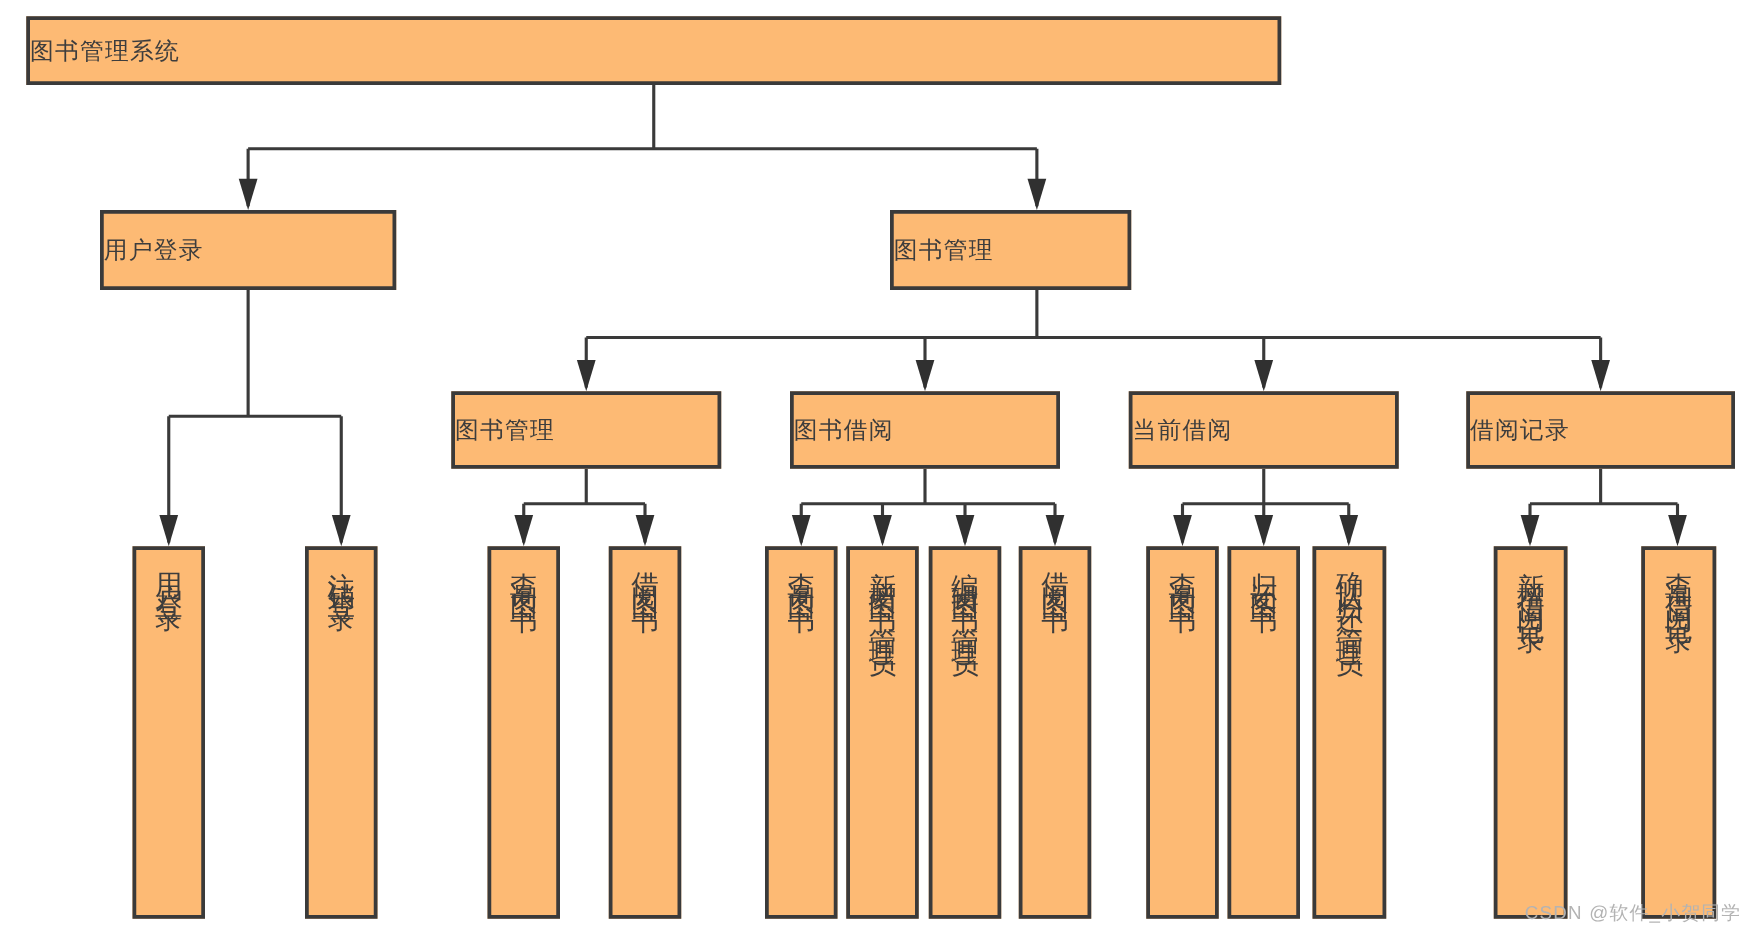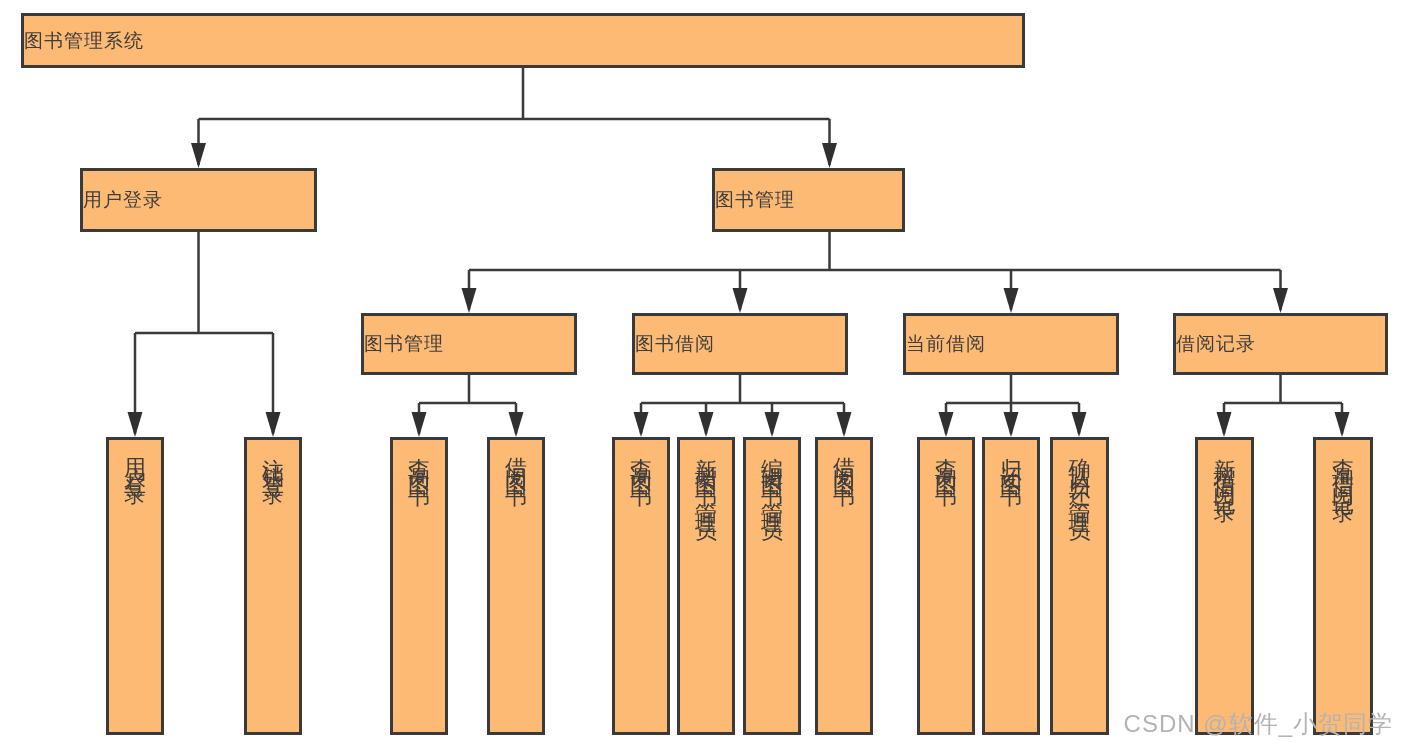--- a/index.html
+++ b/index.html
@@ -23,21 +23,21 @@
   .box.v{
     writing-mode:vertical-lr;
     text-orientation:mixed;
     font-size:22px;
     letter-spacing:9px;
     line-height:1;
   }
   .watermark{
     position:absolute;
     right:12px;bottom:7px;
-    font-size:24px;
+    font-size:15px;
     color:#b3b3b3;
     letter-spacing:1px;
     white-space:nowrap;
   }
 </style>
 </head>
 <body>
 
 <div class="stage">
 

